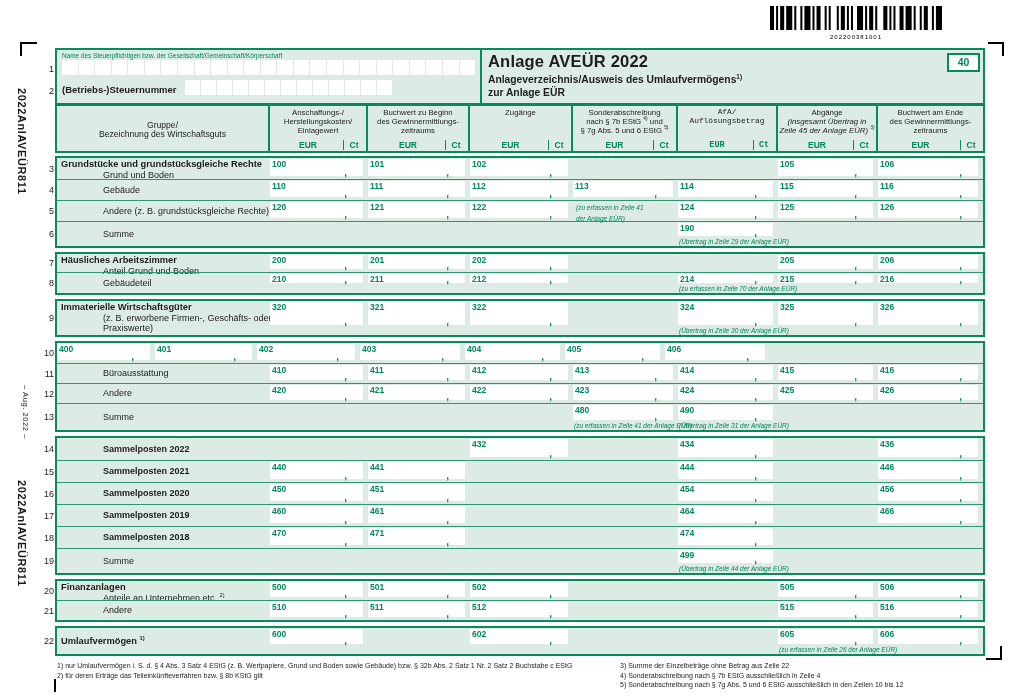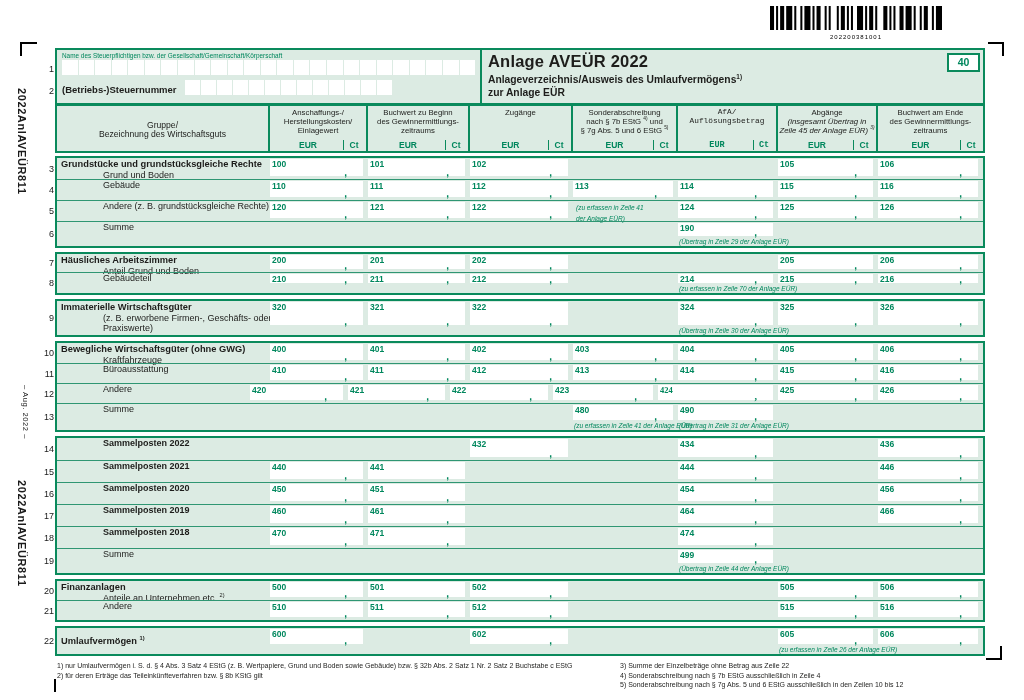--- a/index.html
+++ b/index.html
@@ -57,21 +57,21 @@
   .eurct .sep{border-left:1.5px solid #0a8a5c;height:10px;}
   .eurct .ct{width:20px;text-align:center;}
 
   
   .section{border:2px solid #0a8a5c;background:#dcebe3;box-sizing:border-box;margin-top:4px;}
   .section.first{margin-top:3px;}
   .row{display:flex;position:relative;box-sizing:border-box;}
   .row + .row{border-top:1px solid #2f9673;}
   .rownum{position:absolute;left:-15px;top:50%;transform:translateY(-50%);font-size:9px;color:#1a1a1a;width:12px;text-align:right;}
   .dcell{flex:1 1 auto;min-width:0;position:relative;padding:1px 2px 0 4px;box-sizing:border-box;}
-  .dcell.center{display:flex;padding-top:0;}
+  .dcell.center{display:flex;align-items:center;padding-top:0;}
   .stitle{font-size:9.3px;font-weight:bold;line-height:10.5px;white-space:nowrap;}
   .stitle.vc{padding-top:7px;}
   .slabel{font-size:9px;line-height:10.5px;padding-left:42px;white-space:nowrap;}
   .slabel.b{font-weight:bold;}
   .fcell{flex:none;position:relative;box-sizing:border-box;}
   .fbox{position:absolute;left:0;top:1px;bottom:3px;right:5px;background:#fff;}
   .row.has-note .fbox{bottom:10px;}
   .fcode{position:absolute;left:2px;top:0px;font-size:8.5px;font-weight:bold;color:#00875d;}
   .fcomma{position:absolute;right:16px;bottom:-2px;font-size:10px;font-weight:bold;color:#00875d;}
   .fnote{color:#00875d;font-style:italic;font-size:6.5px;line-height:7.5px;white-space:nowrap;}
@@ -550,24 +550,20 @@
               <div class="fbox">
                 <span class="fcode">326</span>
                 <span class="fcomma">,</span>
               </div>
             </div>
           </div>
         </div>
         <div class="section">
           <div class="row" style="height: 20px;">
             <span class="rownum">10</span>
-            <div class="dcell">
-              <div class="stitle">Bewegliche Wirtschaftsgüter (ohne GWG)</div>
-              <div class="slabel">Kraftfahrzeuge</div>
-            </div>
             <div class="fcell" style="width: 98px;">
               <div class="fbox">
                 <span class="fcode">400</span>
                 <span class="fcomma">,</span>
               </div>
             </div>
             <div class="fcell" style="width: 102px;">
               <div class="fbox">
                 <span class="fcode">401</span>
                 <span class="fcomma">,</span>
@@ -674,21 +670,21 @@
                 <span class="fcode">422</span>
                 <span class="fcomma">,</span>
               </div>
             </div>
             <div class="fcell" style="width: 105px;">
               <div class="fbox">
                 <span class="fcode">423</span>
                 <span class="fcomma">,</span>
               </div>
             </div>
-            <div class="fcell" style="width: 120px; font-family: Liberation Serif, serif;">
+            <div class="fcell" style="width: 100px;">
               <div class="fbox">
                 <span class="fcode">424</span>
                 <span class="fcomma">,</span>
               </div>
             </div>
             <div class="fcell" style="width: 100px;">
               <div class="fbox">
                 <span class="fcode">425</span>
                 <span class="fcomma">,</span>
               </div>

